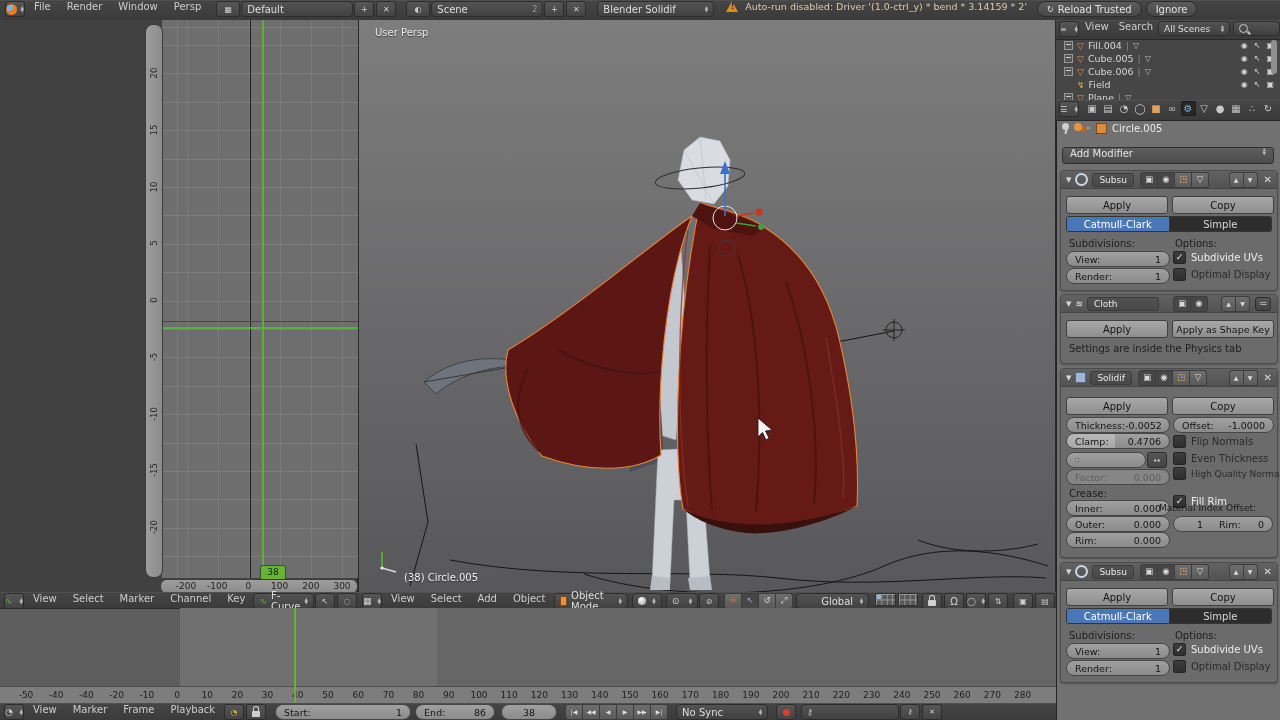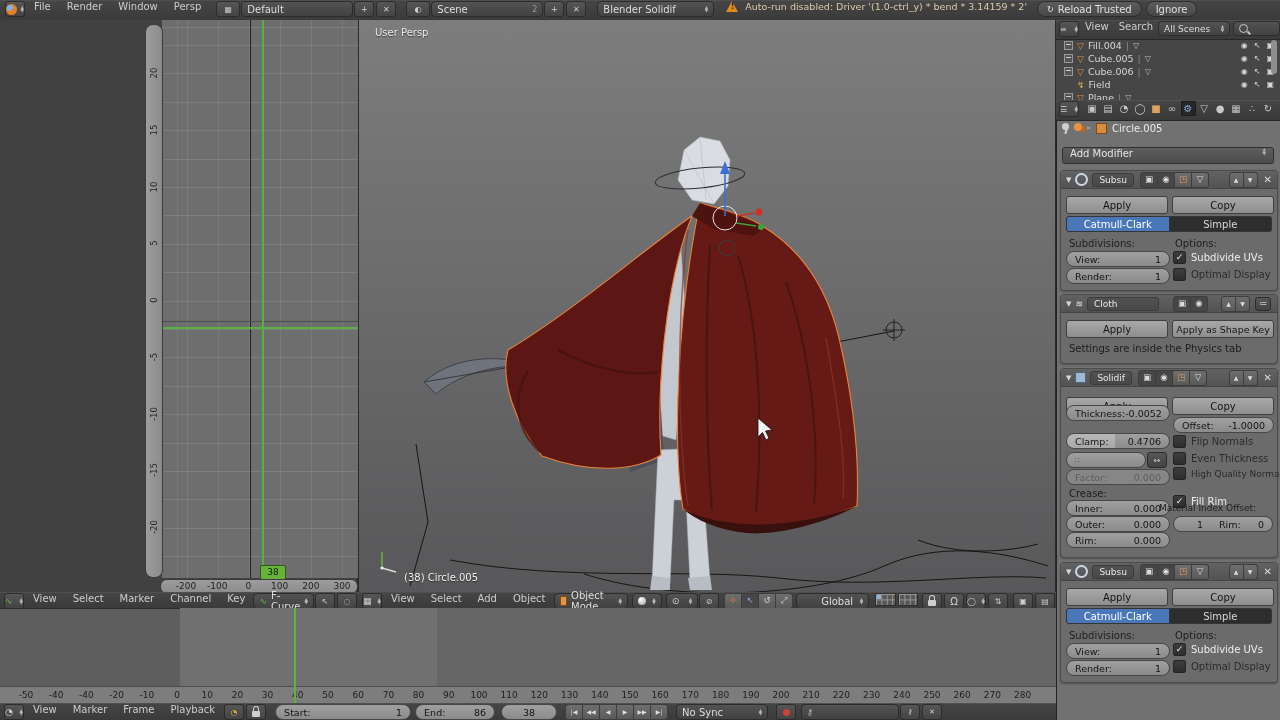--- a/index.html
+++ b/index.html
@@ -589,21 +589,21 @@
         </span>
         <span class="x">✕</span>
       </div>
       <div class="pbtn" style="position:absolute;left:5px;top:28px;width:100px;">
           <span>Apply</span>
         </div>
       <div class="pbtn" style="position:absolute;left:111px;top:28px;width:100px;">
           <span>Copy</span>
         </div>
 
-      <div class="slider" style="left:5px;top:36px;width:86px;">
+      <div class="slider" style="left:5px;top:48px;width:86px;">
         <span class="lb">Thickness:</span>
         <span class="vl">-0.0052</span>
       </div>
       <div class="slider" style="left:112px;top:48px;width:83px;">
         <span class="lb">Offset:</span>
         <span class="vl">-1.0000</span>
       </div>
       <div class="slider" style="left:5px;top:64px;width:86px;">
         <span class="fill" style="width:47%;"></span>
         <span class="lb">Clamp:</span>

